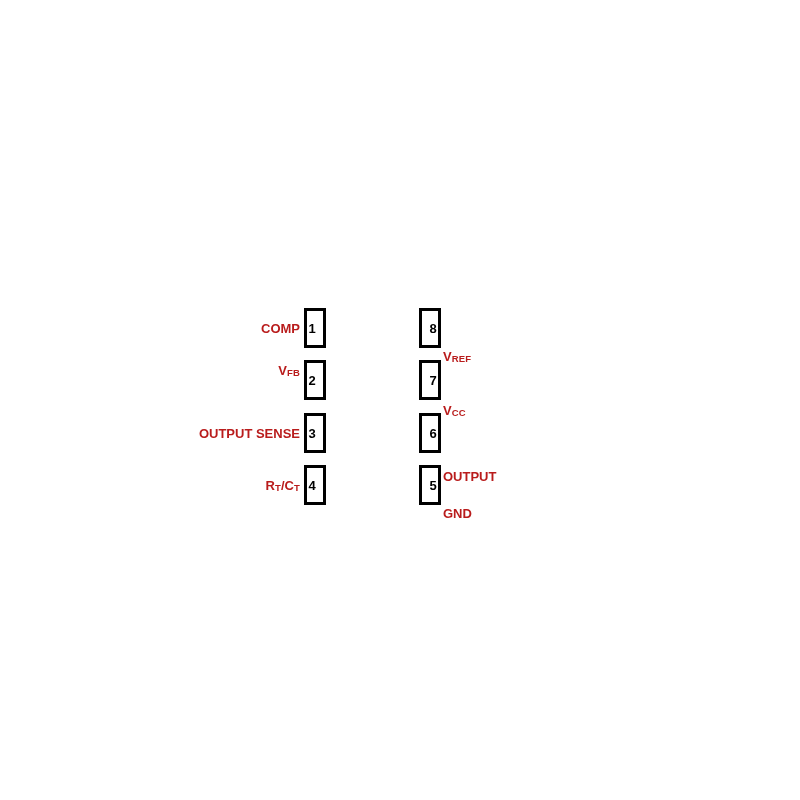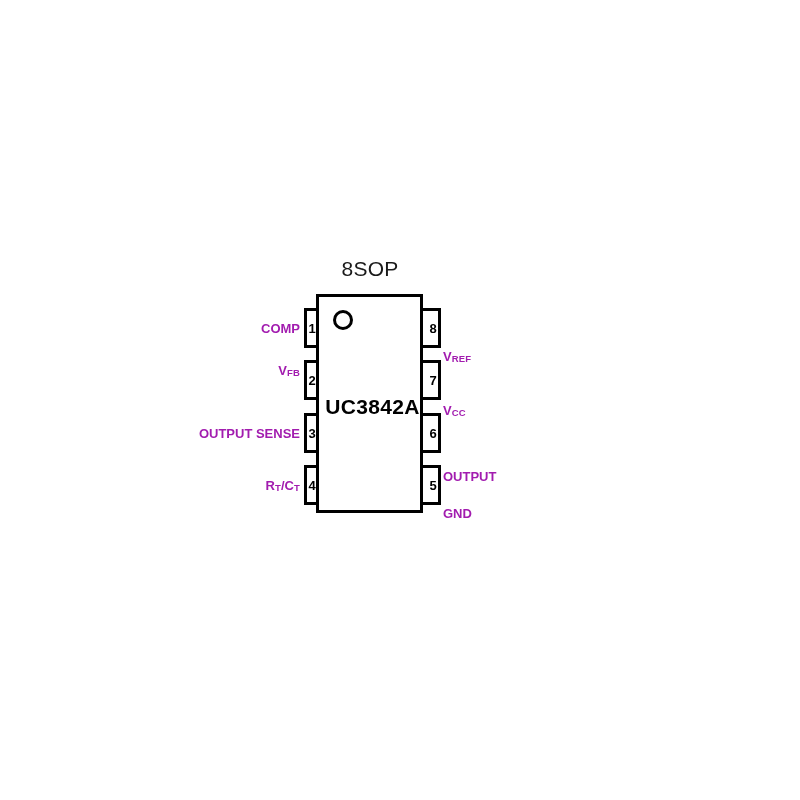--- a/index.html
+++ b/index.html
@@ -109,21 +109,21 @@
     line-height: 1;
   }
   .pin-tab.left  .pin-num { left: -3px; }
   .pin-tab.right .pin-num { left:  3px; }
 
   
   .pin-label {
     position: absolute;
     font-size: 13px;
     font-weight: bold;
-    color: #a21caf;
+    color: #b91c1c;
     line-height: 1;
     white-space: nowrap;
   }
   .pin-label.left {
     right: 500px;           
     text-align: right;
   }
   .pin-label.right {
     left: 443px;
     text-align: left;
@@ -136,23 +136,20 @@
     position: relative;
     top: 1px;
     letter-spacing: 0.2px;
   }
 </style>
 </head>
 <body>
 
 <div id="diagram-stage">
 
-  <div class="pkg-title">
-    <span>8SOP</span>
-  </div>
 
   <div id="pins-layer">
       <div class="pin-tab left" style="top: 308px;">
         <span class="pin-num">1</span>
       </div>
       <div class="pin-label left" style="top: 322px;"><span>COMP</span></div>
       <div class="pin-tab left" style="top: 360px;">
         <span class="pin-num">2</span>
       </div>
       <div class="pin-label left" style="top: 364px;"><span>V</span><sub>FB</sub></div>
@@ -175,18 +172,14 @@
       <div class="pin-tab right" style="top: 360px;">
         <span class="pin-num">7</span>
       </div>
       <div class="pin-label right" style="top: 376px;"><span>V</span><sub>CC</sub></div>
       <div class="pin-tab right" style="top: 308px;">
         <span class="pin-num">8</span>
       </div>
       <div class="pin-label right" style="top: 322px;"><span>V</span><sub>REF</sub></div>
     </div>
 
-  <div class="chip-body">
-    <div class="pin1-dot"></div>
-    <div class="part-number">UC3842A</div>
-  </div>
 
 </div>
 
 </body></html>

